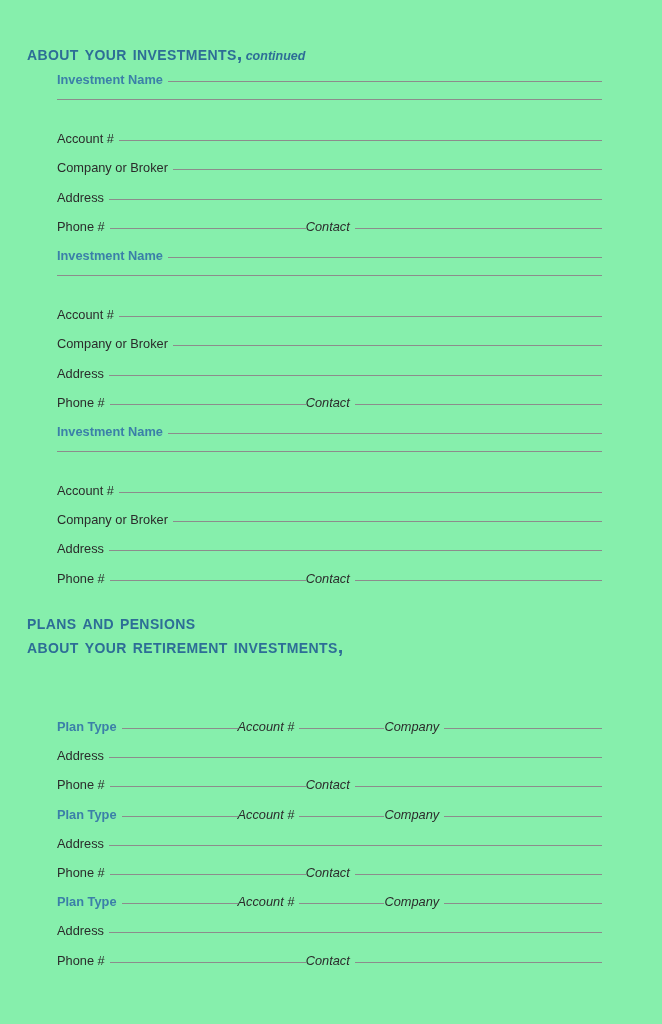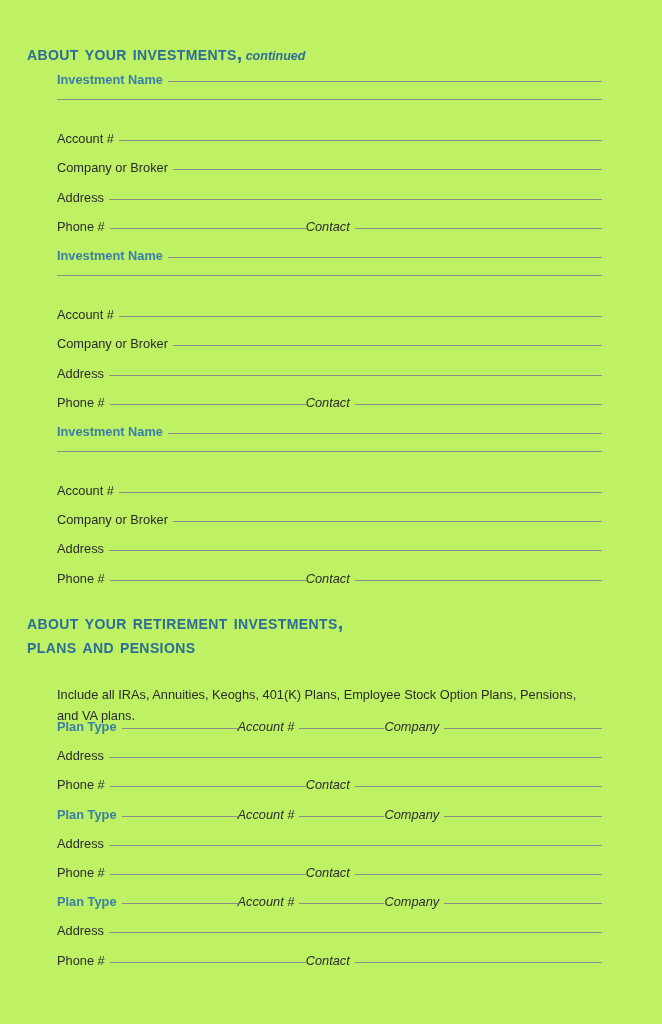--- a/index.html
+++ b/index.html
@@ -13,21 +13,21 @@
     overflow: hidden;
     font-family: "Liberation Sans", sans-serif;
     color: #2b2b2b;
     -webkit-font-smoothing: antialiased;
   }
 
   .page {
     position: relative;
     width: 662px;
     height: 1024px;
-    background: #bef264;
+    background: #86efac;
     box-sizing: border-box;
     padding: 0;
   }
 
   
   .section-heading {
     color: #2d6d96;
     font-family: "Liberation Sans", sans-serif;
     font-weight: bold;
     font-size: 20px;
@@ -219,25 +219,24 @@
         <span class="label">Phone #</span>
         <span class="rule w-phone"></span>
         <span class="label mid">Contact</span>
         <span class="rule"></span>
       </div>
     </div>
 
   </div>
 
   <h1 class="section-heading" id="heading-2">
+    <span class="heading-line">Plans and Pensions</span>
     <span class="heading-line">About Your Retirement Investments,</span>
-    <span class="heading-line">Plans and Pensions</span>
   </h1>
 
-  <p class="intro-text">Include all IRAs, Annuities, Keoghs, 401(K) Plans, Employee Stock Option Plans, Pensions, and VA plans.</p>
 
   <div class="plans-body">
 
     <div>
       <div class="row">
         <span class="label blue">Plan Type</span>
         <span class="rule w-plan"></span>
         <span class="label mid">Account #</span>
         <span class="rule w-acct"></span>
         <span class="label mid">Company</span>

